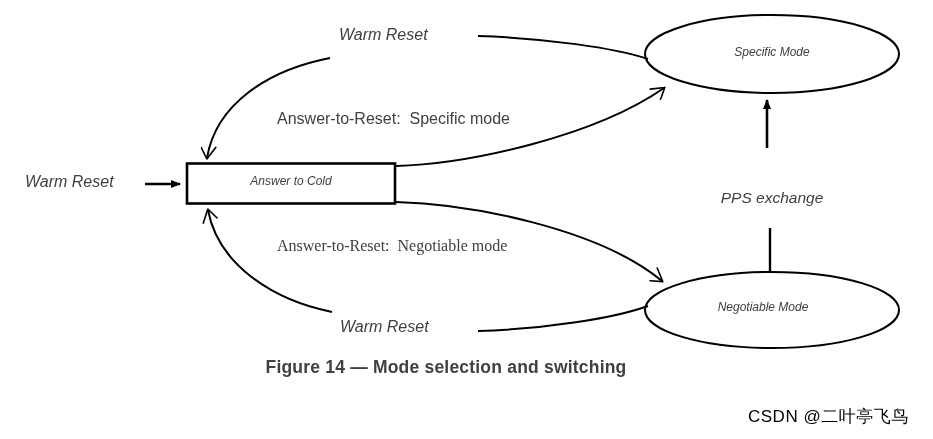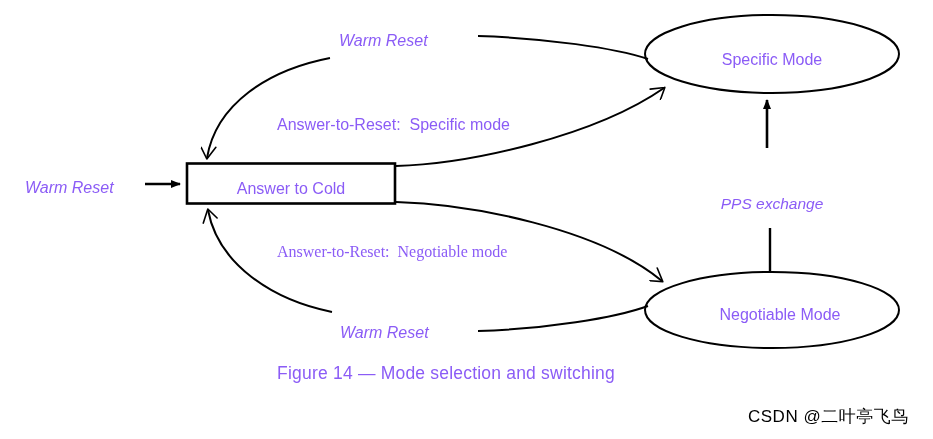--- a/index.html
+++ b/index.html
@@ -23,37 +23,37 @@
     position: absolute;
     left: 0;
     top: 0;
     width: 933px;
     height: 439px;
   }
   .lbl {
     position: absolute;
     white-space: pre;
     line-height: 1.18;
-    color: #8b5cf6;
-    margin-top: 6px;
+    color: #404040;
   }
   .lbl-italic {
     font-style: italic;
     font-size: 16px;
   }
   .lbl-plain {
     font-size: 16px;
   }
   .node-label {
-    font-size: 16px;
+    font-size: 12px;
     text-align: right;
+    font-style: italic;
   }
   .caption {
     font-size: 17.5px;
-    font-weight: normal;
+    font-weight: bold;
     text-align: center;
     letter-spacing: 0.2px;
   }
   .pps-block {
     font-style: italic;
     font-size: 15.5px;
     text-align: center;
     line-height: 1.22;
   }
   .pps-block sub {
@@ -110,21 +110,21 @@
 
     <line x1="770" y1="272" x2="770" y2="228" stroke="#000000" stroke-width="2.4"></line>
 
     <line x1="767" y1="148" x2="767" y2="100" stroke="#000000" stroke-width="2.6" marker-end="url(#solid-arrow)"></line>
   </svg>
 
   <div class="lbl node-label centered-box" style="left:291px; top:174px;">Answer to Cold</div>
 
   <div class="lbl node-label centered-box" style="left:772px; top:45px;">Specific Mode</div>
 
-  <div class="lbl node-label centered-box" style="left:780px; top:300px;">Negotiable Mode</div>
+  <div class="lbl node-label centered-box" style="left:763px; top:300px;">Negotiable Mode</div>
 
   <div class="lbl lbl-italic" style="left:25px; top:173px;">Warm Reset</div>
 
   <div class="lbl lbl-italic" style="left:339px; top:26px;">Warm Reset</div>
 
   <div class="lbl lbl-italic" style="left:340px; top:318px;">Warm Reset</div>
 
   <div class="lbl lbl-plain" style="left:277px; top:110px;">Answer-to-Reset:  Specific mode</div>
 
   <div class="lbl lbl-plain" style="left:277px; top:237px;font-family:Liberation Serif, serif;">Answer-to-Reset:  Negotiable mode</div>

